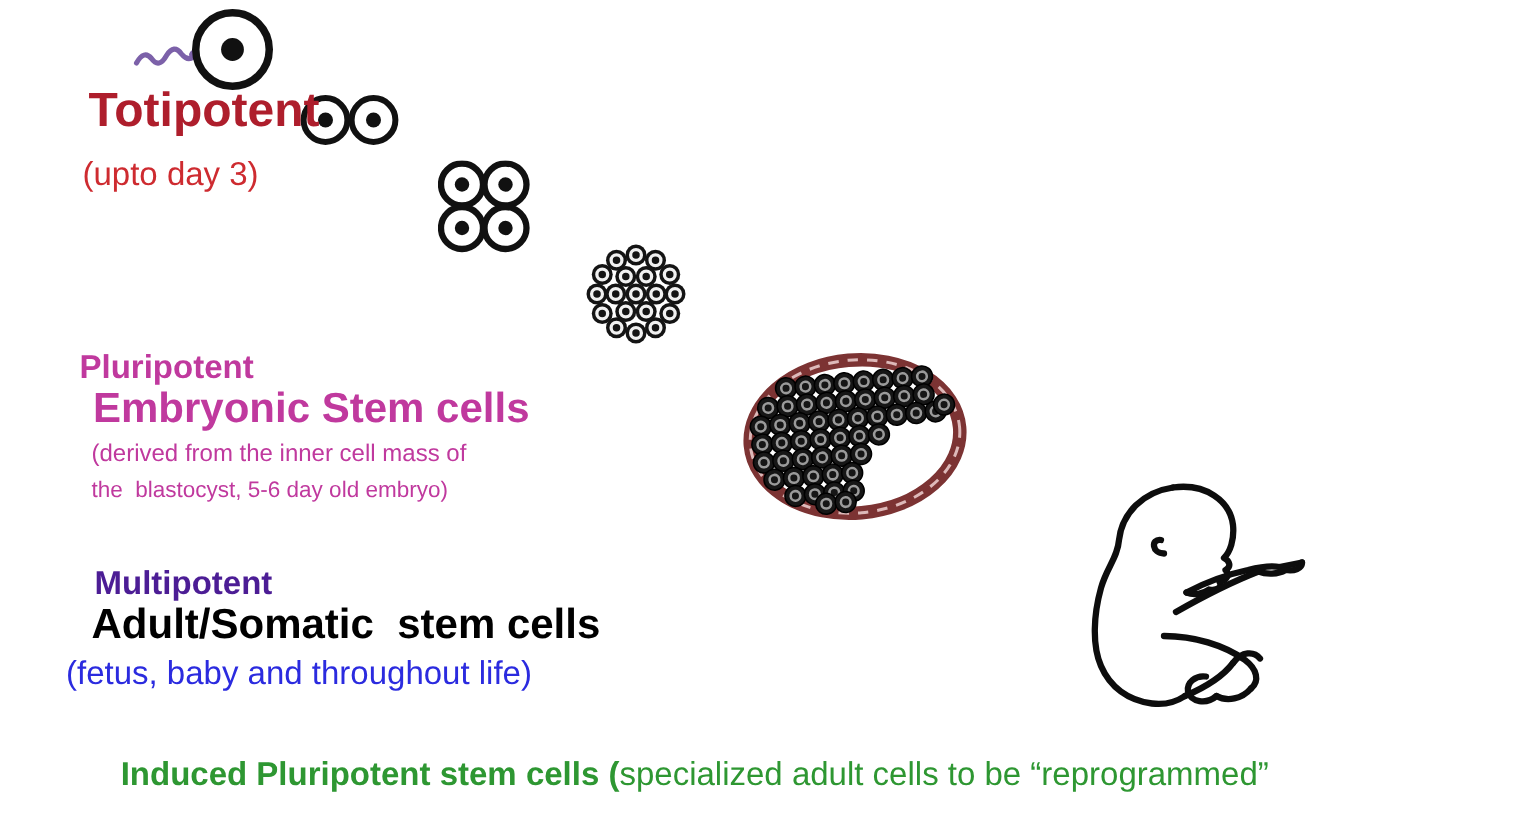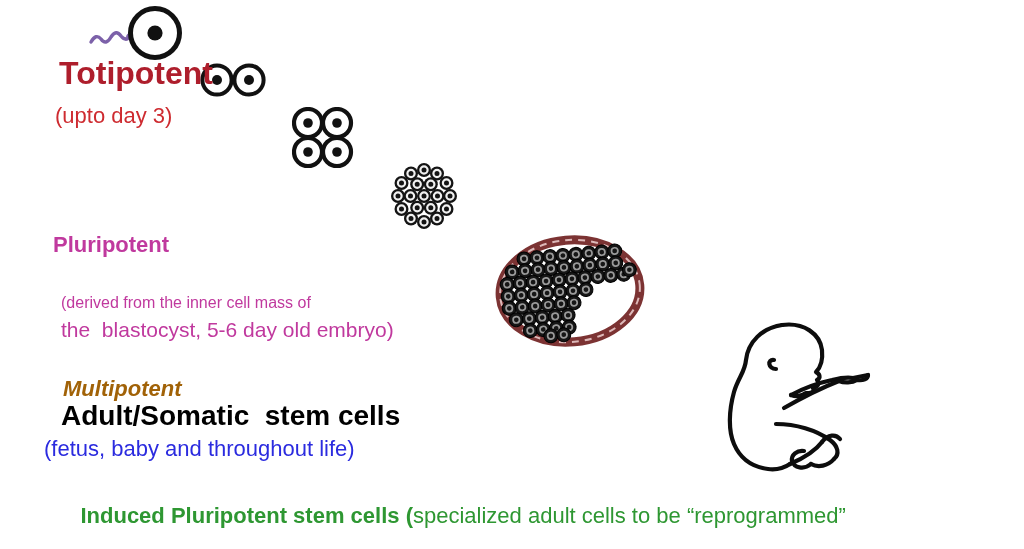--- a/index.html
+++ b/index.html
@@ -9,23 +9,23 @@
   }
   .txt{position:absolute;white-space:pre;line-height:1.05;}
   .bold{font-weight:bold;}
   
   .toti-label{left:59px;top:57px;font-size:32px;font-weight:bold;color:#AE1E2C;text-align:center;}
   .toti-sub{left:55px;top:104px;font-size:22px;color:#CE2B30;}
   
   .pluri-label{left:53px;top:233px;font-size:22px;font-weight:bold;color:#C0399E;}
   .pluri-title{left:62px;top:257px;font-size:28px;font-weight:bold;color:#C0399E;}
   .pluri-d1{left:61px;top:295px;font-size:16px;color:#C0399E;}
-  .pluri-d2{left:61px;top:319px;font-size:21px;color:#C0399E;text-align:right;}
-  
-  .multi-label{left:63px;top:377px;font-size:22px;font-weight:bold;color:#a16207;font-style:italic;}
+  .pluri-d2{left:61px;top:319px;font-size:15px;color:#C0399E;text-align:right;}
+  
+  .multi-label{left:63px;top:377px;font-size:22px;font-weight:bold;color:#4c1d95;}
   .multi-title{left:61px;top:401px;font-size:28px;font-weight:bold;color:#000000;}
   .multi-desc{left:44px;top:437px;font-size:22px;color:#2B2BDF;}
   
   .ips-l1{left:56px;top:481px;font-size:22px;color:#2E9732;}
   .ips-l2{left:56px;top:508px;font-size:22px;color:#2E9732;}
   .illus{position:absolute;}
 </style>
 </head>
 <body>
 
@@ -234,20 +234,21 @@
       <path d="M95,144 C88,150 78,148 76,141 C75,135 81,130 88,131"></path>
       <path d="M74,144 C88,138 100,130 106,122"></path>
       <path d="M106,122 C112,114 120,114 124,119"></path>
     </g>
   </svg>
 
   <div class="txt toti-label">Totipotent</div>
   <div class="txt toti-sub">(upto day 3)</div>
 
   <div class="txt pluri-label">Pluripotent</div>
+  <div class="txt pluri-title">Embryonic Stem cells</div>
   <div class="txt pluri-d1">(derived from the inner cell mass of</div>
   <div class="txt pluri-d2">the  blastocyst, 5-6 day old embryo)</div>
 
   <div class="txt multi-label">Multipotent</div>
   <div class="txt multi-title">Adult/Somatic  stem cells</div>
   <div class="txt multi-desc">(fetus, baby and throughout life)</div>
 
   <div class="txt ips-l1">
     <span class="bold">Induced Pluripotent stem cells (</span><span>specialized adult cells to be “reprogrammed”</span>
   </div>

